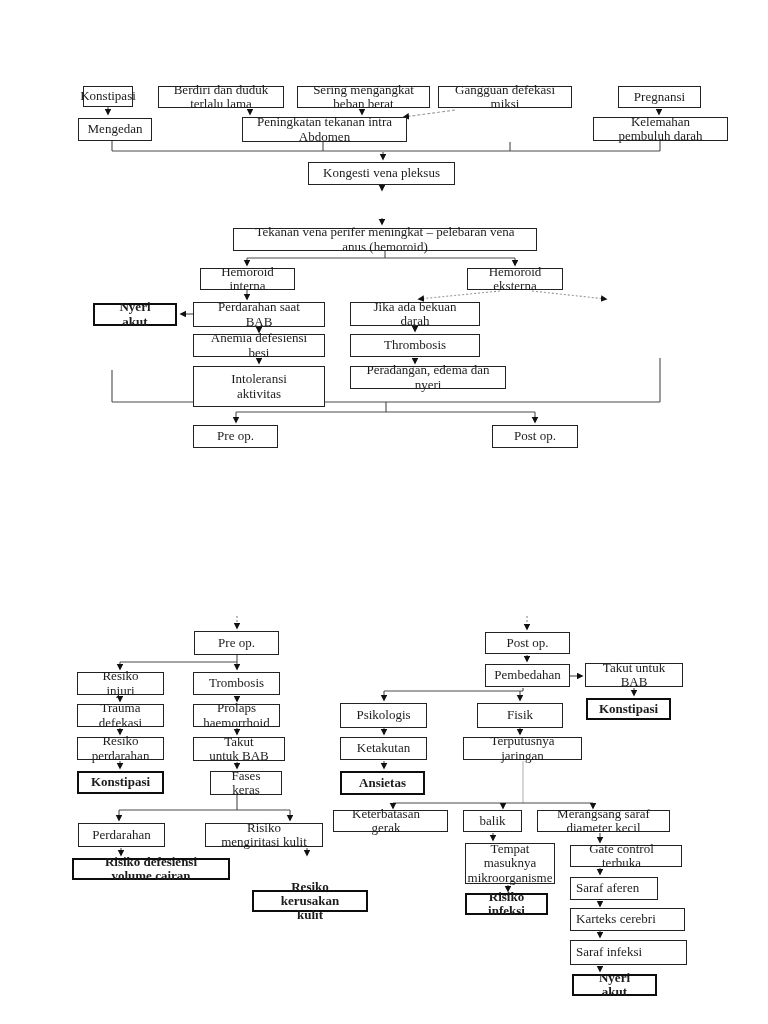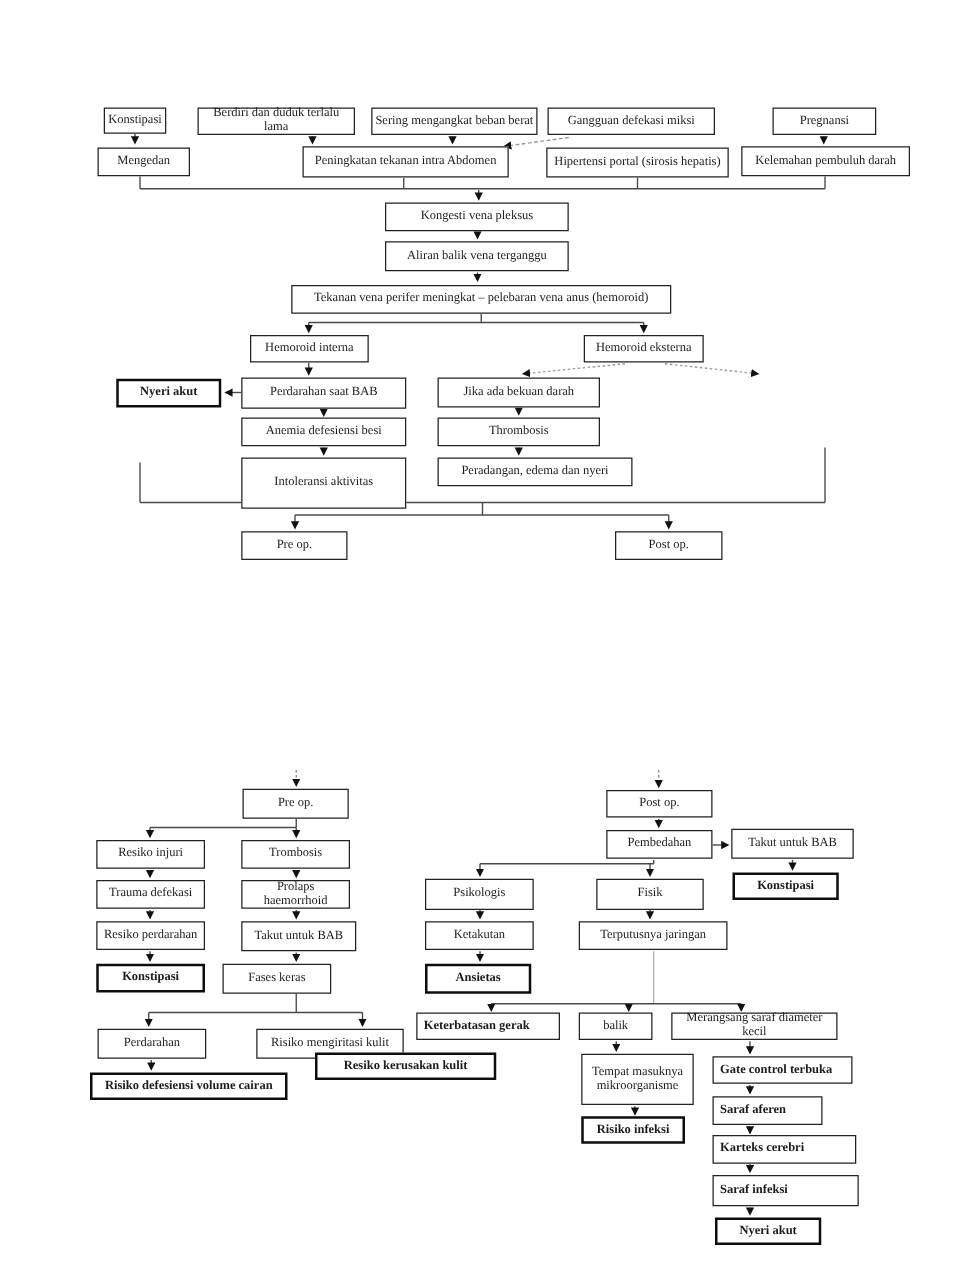--- a/index.html
+++ b/index.html
@@ -1,23 +1,23 @@
 <!DOCTYPE html>
 <html><head>
 <meta charset="utf-8">
 <style>
   html,body{margin:0;padding:0;background:#ffffff;}
   .page{position:relative;width:768px;height:1024px;background:#ffffff;overflow:hidden;
         font-family:"Liberation Serif", serif;color:#1c1c1c;}
   .lines{position:absolute;left:0;top:0;}
   .nb{position:absolute;box-sizing:border-box;border:1.4px solid #222;background:#fff;
       display:flex;align-items:center;justify-content:center;text-align:center;
-      font-size:10px;line-height:1.08;padding:1px 2px;color:#1c1c1c;}
+      font-size:13px;line-height:1.08;padding:1px 14px;color:#1c1c1c;}
   .nb.bold{border:2.6px solid #0d0d0d;font-weight:bold;}
-  .nb.la{justify-content:flex-start;text-align:left;padding-left:5px;font-weight:bold;}
+  .nb.la{justify-content:flex-start;text-align:center;padding-left:5px;}
 </style>
 </head>
 <body>
 
 <div class="page">
 
   <svg class="lines" width="768" height="1024">
     <defs>
       <marker id="ah" markerWidth="8" markerHeight="8" refX="4.6" refY="3" orient="auto">
         <path d="M0,0 L6,3 L0,6 Z" fill="#111"></path>
@@ -112,25 +112,23 @@
   </svg>
 
   <div class="nb" style="left:83px;top:86px;width:50px;height:21px">Konstipasi</div>
   <div class="nb" style="left:158px;top:86px;width:126px;height:22px">Berdiri dan duduk terlalu lama</div>
   <div class="nb" style="left:297px;top:86px;width:133px;height:22px">Sering mengangkat beban berat</div>
   <div class="nb" style="left:438px;top:86px;width:134px;height:22px">Gangguan defekasi miksi</div>
   <div class="nb" style="left:618px;top:86px;width:83px;height:22px">Pregnansi</div>
 
   <div class="nb" style="left:78px;top:118px;width:74px;height:23px">Mengedan</div>
   <div class="nb" style="left:242px;top:117px;width:165px;height:25px">Peningkatan tekanan intra Abdomen</div>
-  <div class="nb" style="left:437px;top:118px;width:146px;height:24px">Hipertensi portal (sirosis hepatis)</div>
   <div class="nb" style="left:308px;top:162px;width:147px;height:23px">Kongesti vena pleksus</div>
 
   <div class="nb" style="left:593px;top:117px;width:135px;height:24px">Kelemahan pembuluh darah</div>
-  <div class="nb" style="left:308px;top:193px;width:147px;height:24px">Aliran balik vena terganggu</div>
   <div class="nb" style="left:233px;top:228px;width:304px;height:23px">Tekanan vena perifer meningkat – pelebaran vena anus (hemoroid)</div>
 
   <div class="nb" style="left:200px;top:268px;width:95px;height:22px">Hemoroid interna</div>
   <div class="nb" style="left:467px;top:268px;width:96px;height:22px">Hemoroid eksterna</div>
 
   <div class="nb bold" style="left:93px;top:303px;width:84px;height:23px">Nyeri akut</div>
   <div class="nb" style="left:193px;top:302px;width:132px;height:25px">Perdarahan saat BAB</div>
   <div class="nb" style="left:193px;top:334px;width:132px;height:23px">Anemia defesiensi besi</div>
   <div class="nb" style="left:193px;top:366px;width:132px;height:41px">Intoleransi aktivitas</div>
 
@@ -146,26 +144,26 @@
   <div class="nb" style="left:485px;top:632px;width:85px;height:22px">Post op.</div>
 
   <div class="nb" style="left:77px;top:672px;width:87px;height:23px">Resiko injuri</div>
   <div class="nb" style="left:77px;top:704px;width:87px;height:23px">Trauma defekasi</div>
   <div class="nb" style="left:77px;top:737px;width:87px;height:23px">Resiko perdarahan</div>
   <div class="nb bold" style="left:77px;top:771px;width:87px;height:23px">Konstipasi</div>
 
   <div class="nb" style="left:193px;top:672px;width:87px;height:23px">Trombosis</div>
   <div class="nb" style="left:193px;top:704px;width:87px;height:23px">Prolaps haemorrhoid</div>
   <div class="nb" style="left:193px;top:737px;width:92px;height:24px">Takut untuk BAB</div>
-  <div class="nb" style="left:178px;top:771px;width:87px;height:24px">Fases keras</div>
+  <div class="nb" style="left:210px;top:771px;width:72px;height:24px">Fases keras</div>
 
   <div class="nb" style="left:78px;top:823px;width:87px;height:24px">Perdarahan</div>
   <div class="nb" style="left:205px;top:823px;width:118px;height:24px">Risiko mengiritasi kulit</div>
   <div class="nb bold" style="left:72px;top:858px;width:158px;height:22px">Risiko defesiensi volume cairan</div>
-  <div class="nb bold" style="left:252px;top:842px;width:145px;height:22px">Resiko kerusakan kulit</div>
+  <div class="nb bold" style="left:252px;top:890px;width:116px;height:22px">Resiko kerusakan kulit</div>
 
   <div class="nb" style="left:485px;top:664px;width:85px;height:23px">Pembedahan</div>
   <div class="nb" style="left:585px;top:663px;width:98px;height:24px">Takut untuk BAB</div>
   <div class="nb bold" style="left:586px;top:698px;width:85px;height:22px">Konstipasi</div>
 
   <div class="nb" style="left:340px;top:703px;width:87px;height:25px">Psikologis</div>
   <div class="nb" style="left:477px;top:703px;width:86px;height:25px">Fisik</div>
   <div class="nb" style="left:340px;top:737px;width:87px;height:23px">Ketakutan</div>
   <div class="nb" style="left:463px;top:737px;width:119px;height:23px">Terputusnya jaringan</div>
   <div class="nb bold" style="left:340px;top:771px;width:85px;height:24px">Ansietas</div>

